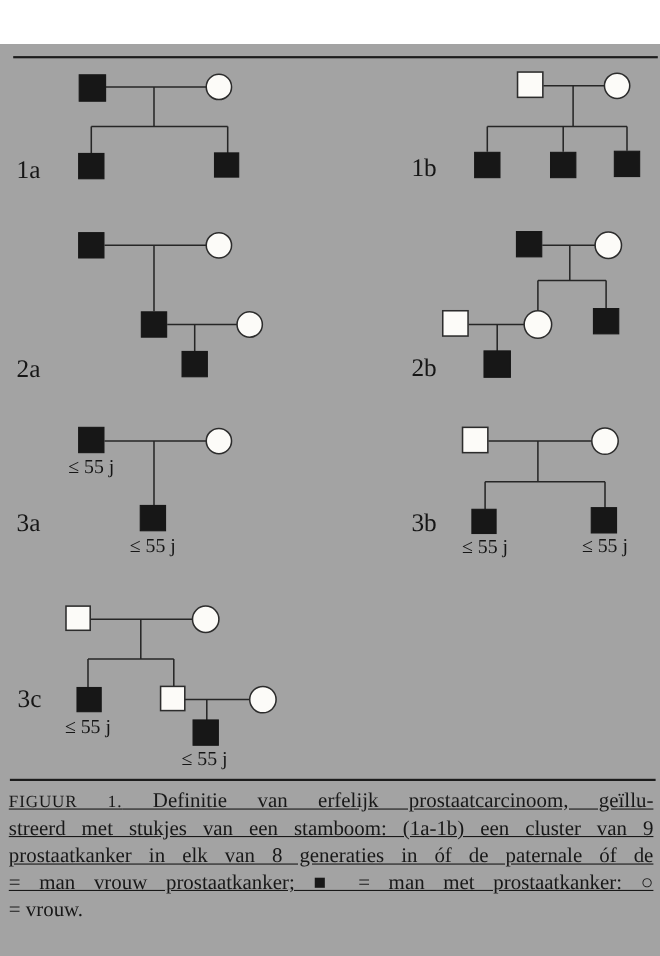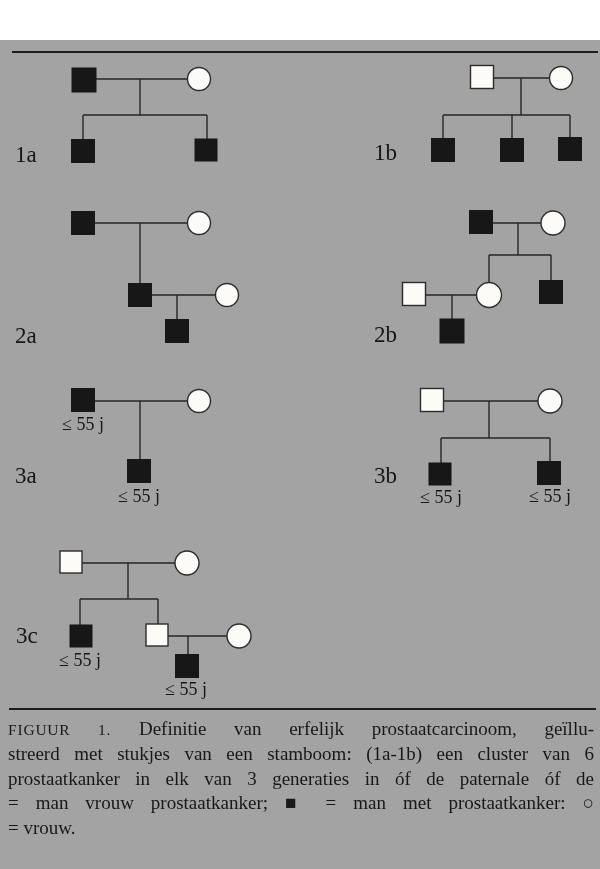--- a/index.html
+++ b/index.html
@@ -19,21 +19,21 @@
   .open-square{fill:#fcfbf8;stroke:#2c2c2c;stroke-width:1.4;}
   .female{fill:#fcfbf8;stroke:#2c2c2c;stroke-width:1.4;}
   .agelabel{font-family:"Liberation Serif","DejaVu Serif","DejaVu Sans",serif;font-size:18px;fill:#161616;}
   .pedlabel{font-family:"Liberation Serif","DejaVu Serif",serif;font-size:23px;fill:#161616;}
   .caption{
     position:absolute;top:677px;left:8px;width:586px;
     font-size:19px;line-height:24.4px;color:#181818;
     font-family:"Liberation Serif","DejaVu Serif","DejaVu Sans",serif;
   }
   .cline{white-space:normal;}
-  .j{text-align:justify;text-align-last:justify;}
+  .j{text-align:justify;text-align-last:justify;text-decoration:underline;}
   .figuur{font-size:15.5px;letter-spacing:0.8px;}
 </style>
 </head>
 <body>
 
 <div class="page">
   <div class="rule rule-top"></div>
 
   <svg id="pedigree-canvas" width="600" height="662" viewBox="0 0 600 662">
       <g>
@@ -131,18 +131,18 @@
         <text x="59" y="626" class="agelabel">≤ 55 j</text>
         <text x="165" y="655" class="agelabel">≤ 55 j</text>
         <text x="16" y="603" class="pedlabel">3c</text>
       </g>
     </svg>
 
   <div class="rule rule-bottom"></div>
 
   <div class="caption">
     <div class="cline j"><span class="figuur">FIGUUR 1.</span><span> Definitie van erfelijk prostaatcarcinoom, geïllu-</span></div>
-    <div class="cline j">streerd met stukjes van een stamboom: (1a-1b) een cluster van 6</div>
-    <div class="cline j">prostaatkanker in elk van 3 generaties in óf de paternale óf de</div>
+    <div class="cline j">streerd met stukjes van een stamboom: (1a-1b) een cluster van 9</div>
+    <div class="cline j">prostaatkanker in elk van 8 generaties in óf de paternale óf de</div>
     <div class="cline j">= man vrouw prostaatkanker; ■ = man met prostaatkanker: ○</div>
     <div class="cline">= vrouw.</div>
   </div>
 </div>
 
 </body></html>

